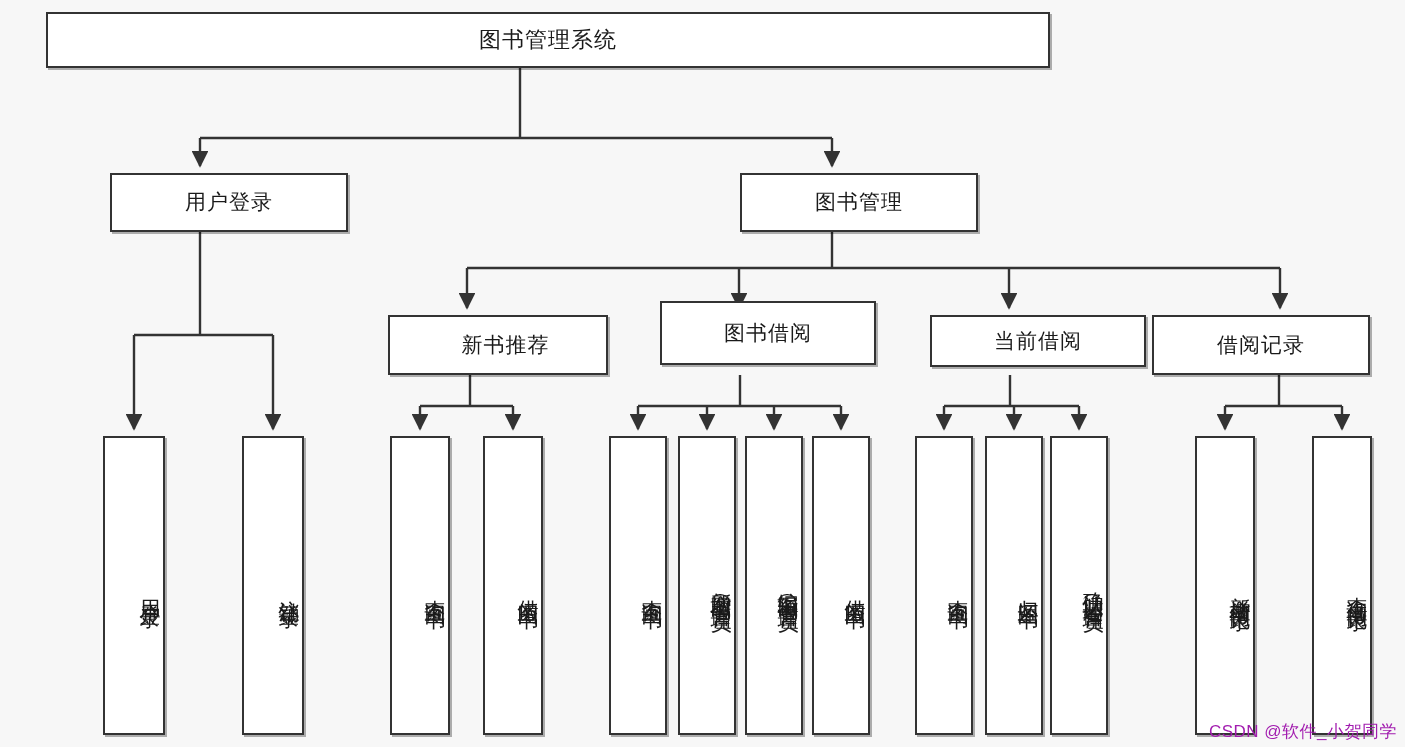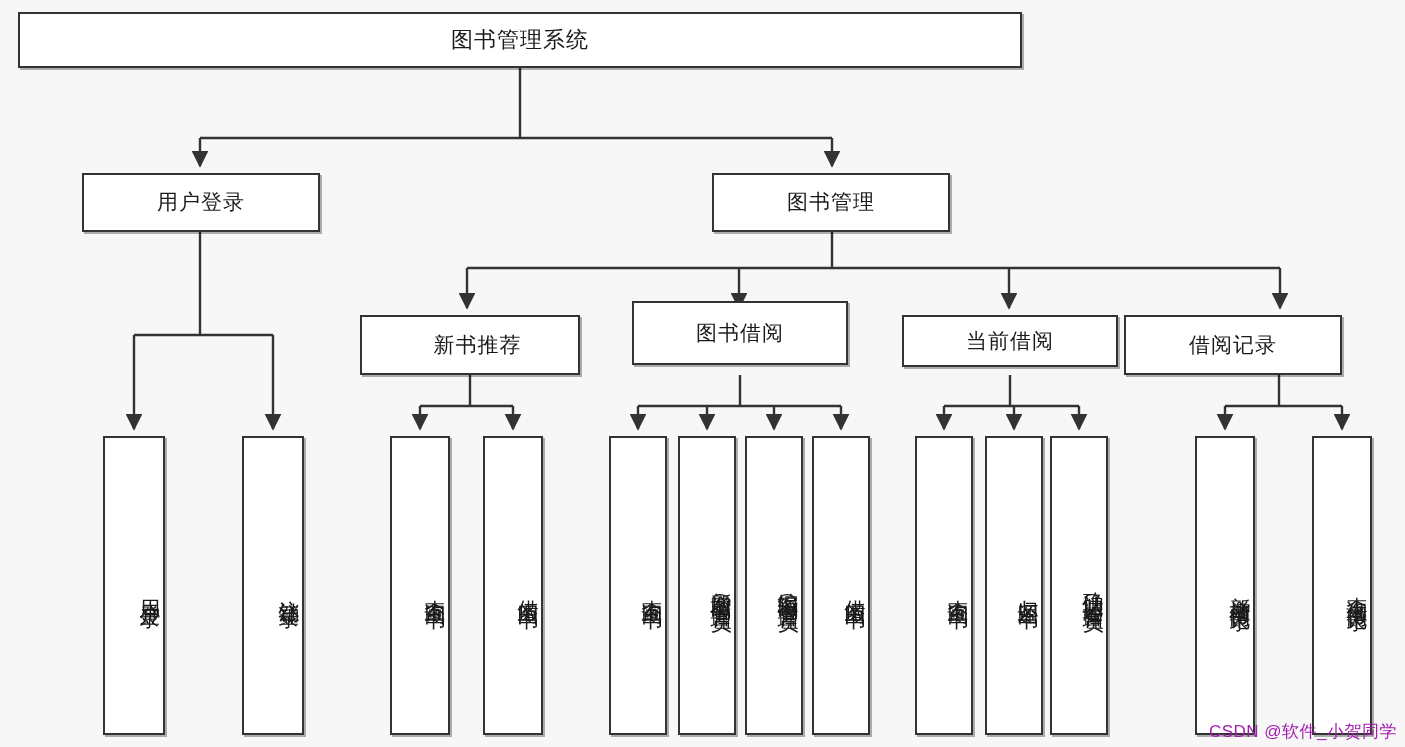--- a/index.html
+++ b/index.html
@@ -24,20 +24,21 @@
     display:flex;
     align-items:center;
     justify-content:center;
     color:#1a1a1a;
     text-align:center;
     line-height:1.25;
   }
   .node.h{                 
     font-size:21px;
     letter-spacing:1px;
+    margin-left:28px;
   }
   .node.root{font-size:22px;}
   .node.v{                 
     writing-mode:vertical-rl;
     text-orientation:upright;
     font-size:21px;
     letter-spacing:3px;
     align-items:flex-start;
     justify-content:center;
     padding-top:6px;

